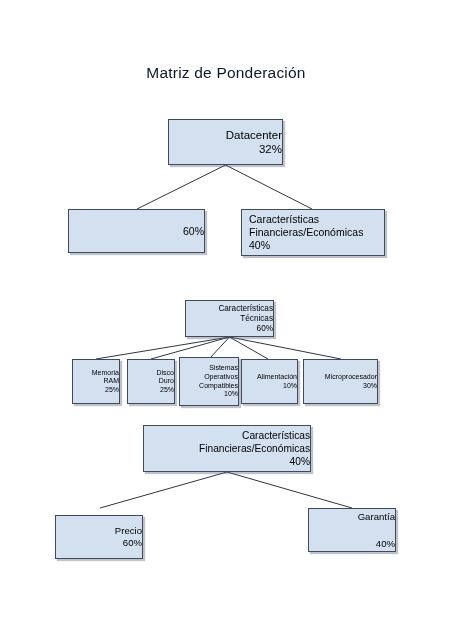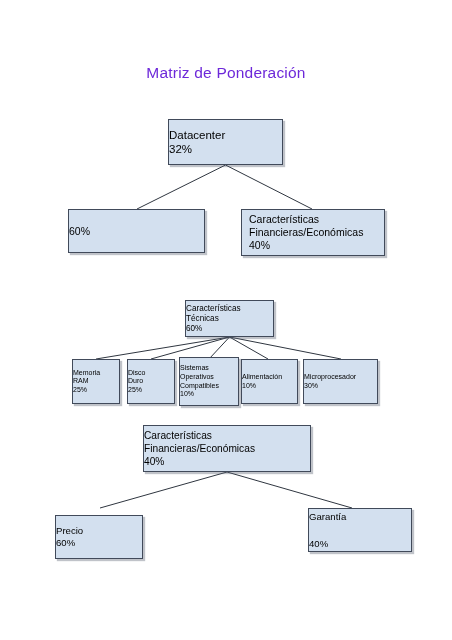--- a/index.html
+++ b/index.html
@@ -36,38 +36,38 @@
   }
 
   #page-title {
     position: absolute;
     left: 0;
     top: 64px;
     width: 452px;
     text-align: center;
     font-size: 15.5px;
     letter-spacing: 0.2px;
-    color: #6d28d9;
+    color: #0f172a;
     z-index: 3;
   }
 
   .node {
     position: absolute;
     z-index: 2;
     box-sizing: border-box;
     background: #d3e0ef;
     border: 1px solid #414a5a;
     box-shadow: 2px 2px 1px rgba(90, 98, 112, 0.38);
     display: flex;
     flex-direction: column;
     justify-content: center;
     color: #000000;
   }
   .node.center {
-    align-items: flex-start;
+    align-items: flex-end;
     text-align: center;
   }
   .node.left {
     align-items: flex-start;
     text-align: left;
     padding-left: 7px;
   }
   .node .line {
     display: block;
     white-space: nowrap;
@@ -159,18 +159,18 @@
     <span class="line">Características</span>
     <span class="line">Financieras/Económicas</span>
     <span class="line">40%</span>
   </div>
 
   <div class="node center tier-finleaf" style="left:55px; top:515px; width:88px; height:44px;">
     <span class="line">Precio</span>
     <span class="line">60%</span>
   </div>
 
-  <div class="node center tier-finleaf" style="left:308px; top:508px; width:104px; height:44px;gap:15px;">
+  <div class="node center tier-finleaf" style="left:308px; top:508px; width:88px; height:44px;gap:15px;">
     <span class="line">Garantía</span>
     <span class="line">40%</span>
   </div>
 
 </div>
 
 </body></html>

